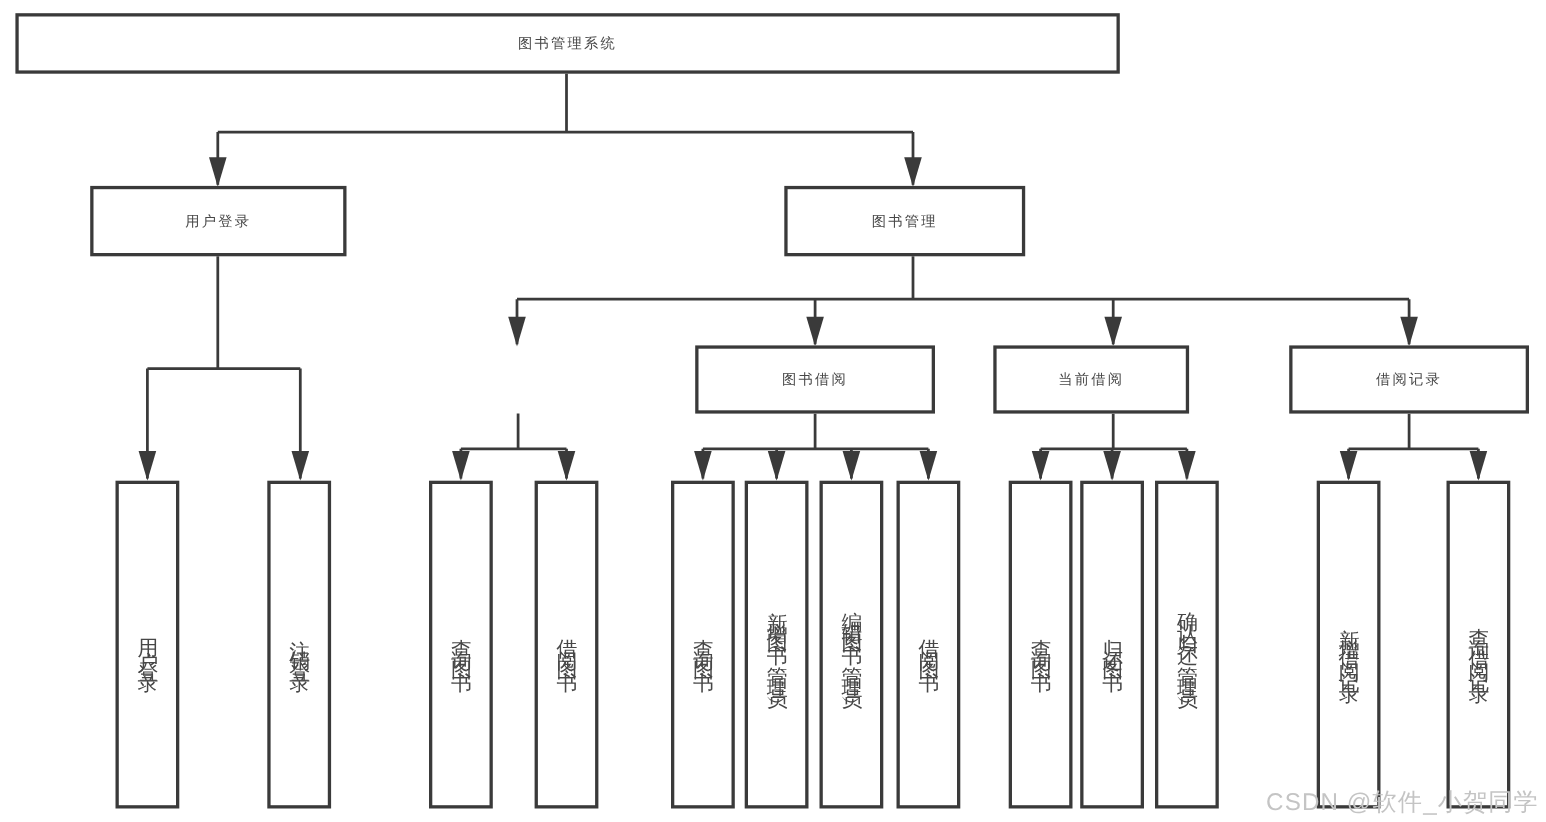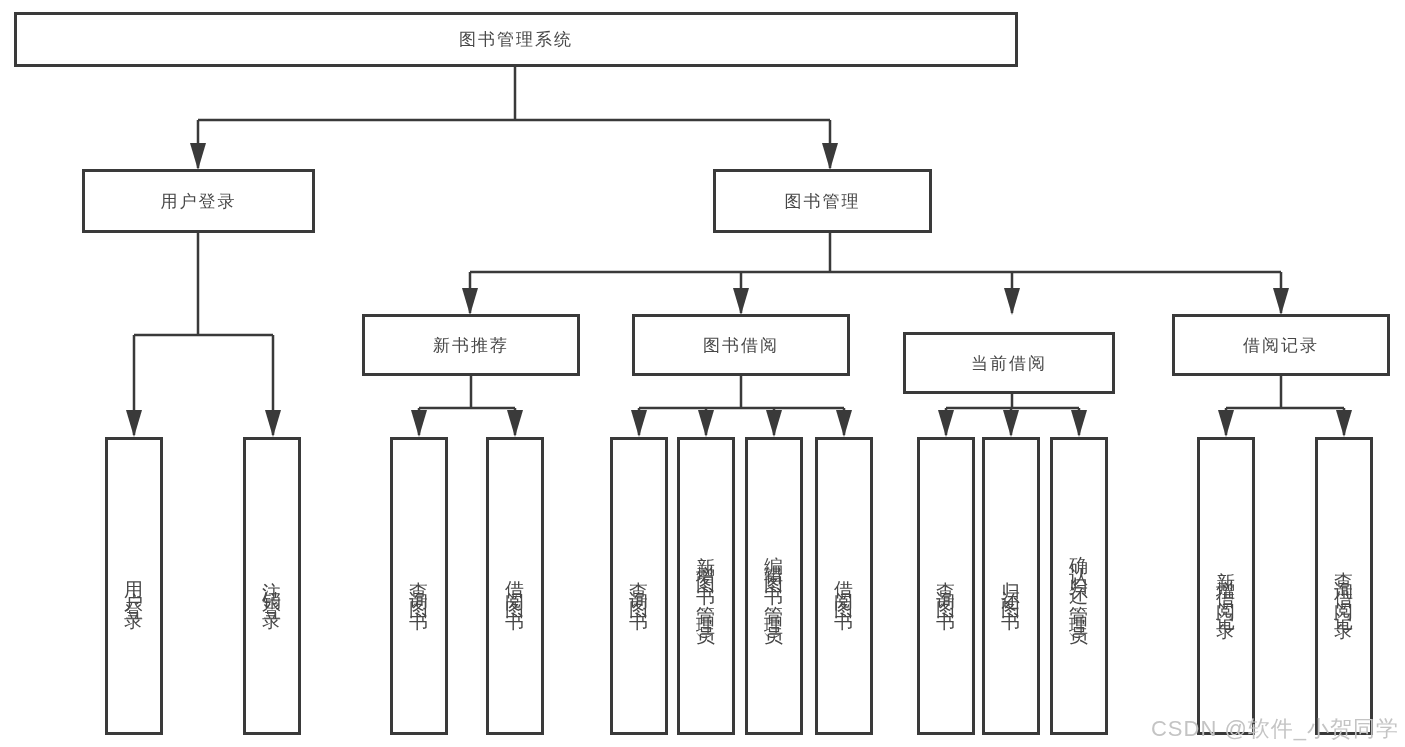--- a/index.html
+++ b/index.html
@@ -19,21 +19,21 @@
   }
   .node {
     position: absolute;
     background: #ffffff;
     border: 3px solid #3a3a3a;
     display: flex;
     align-items: center;
     justify-content: center;
     box-sizing: border-box;
     color: #474747;
-    font-size: 17px;
+    font-size: 13px;
     letter-spacing: 2px;
     z-index: 2;
   }
   .leaf {
     position: absolute;
     width: 58px;
     height: 298px;
     background: #ffffff;
     border: 3px solid #3a3a3a;
     display: flex;
@@ -103,27 +103,24 @@
     <span>图书管理系统</span>
   </div>
 
   <div class="node" style="left:82px; top:169px; width:233px; height:64px;">
     <span>用户登录</span>
   </div>
   <div class="node" style="left:713px; top:169px; width:219px; height:64px;">
     <span>图书管理</span>
   </div>
 
-  <div class="node" style="left:362px; top:314px; width:218px; height:62px;">
-    <span>新书推荐</span>
-  </div>
   <div class="node" style="left:632px; top:314px; width:218px; height:62px;">
     <span>图书借阅</span>
   </div>
-  <div class="node" style="left:903px; top:314px; width:212px; height:62px;margin-top:18px;">
+  <div class="node" style="left:903px; top:314px; width:178px; height:62px;">
     <span>当前借阅</span>
   </div>
   <div class="node" style="left:1172px; top:314px; width:218px; height:62px;text-align:right;">
     <span>借阅记录</span>
   </div>
 
   <div class="leaf" style="left:105px; top:437px;">
     <span>用户登录</span>
   </div>
   <div class="leaf" style="left:243px; top:437px;">

